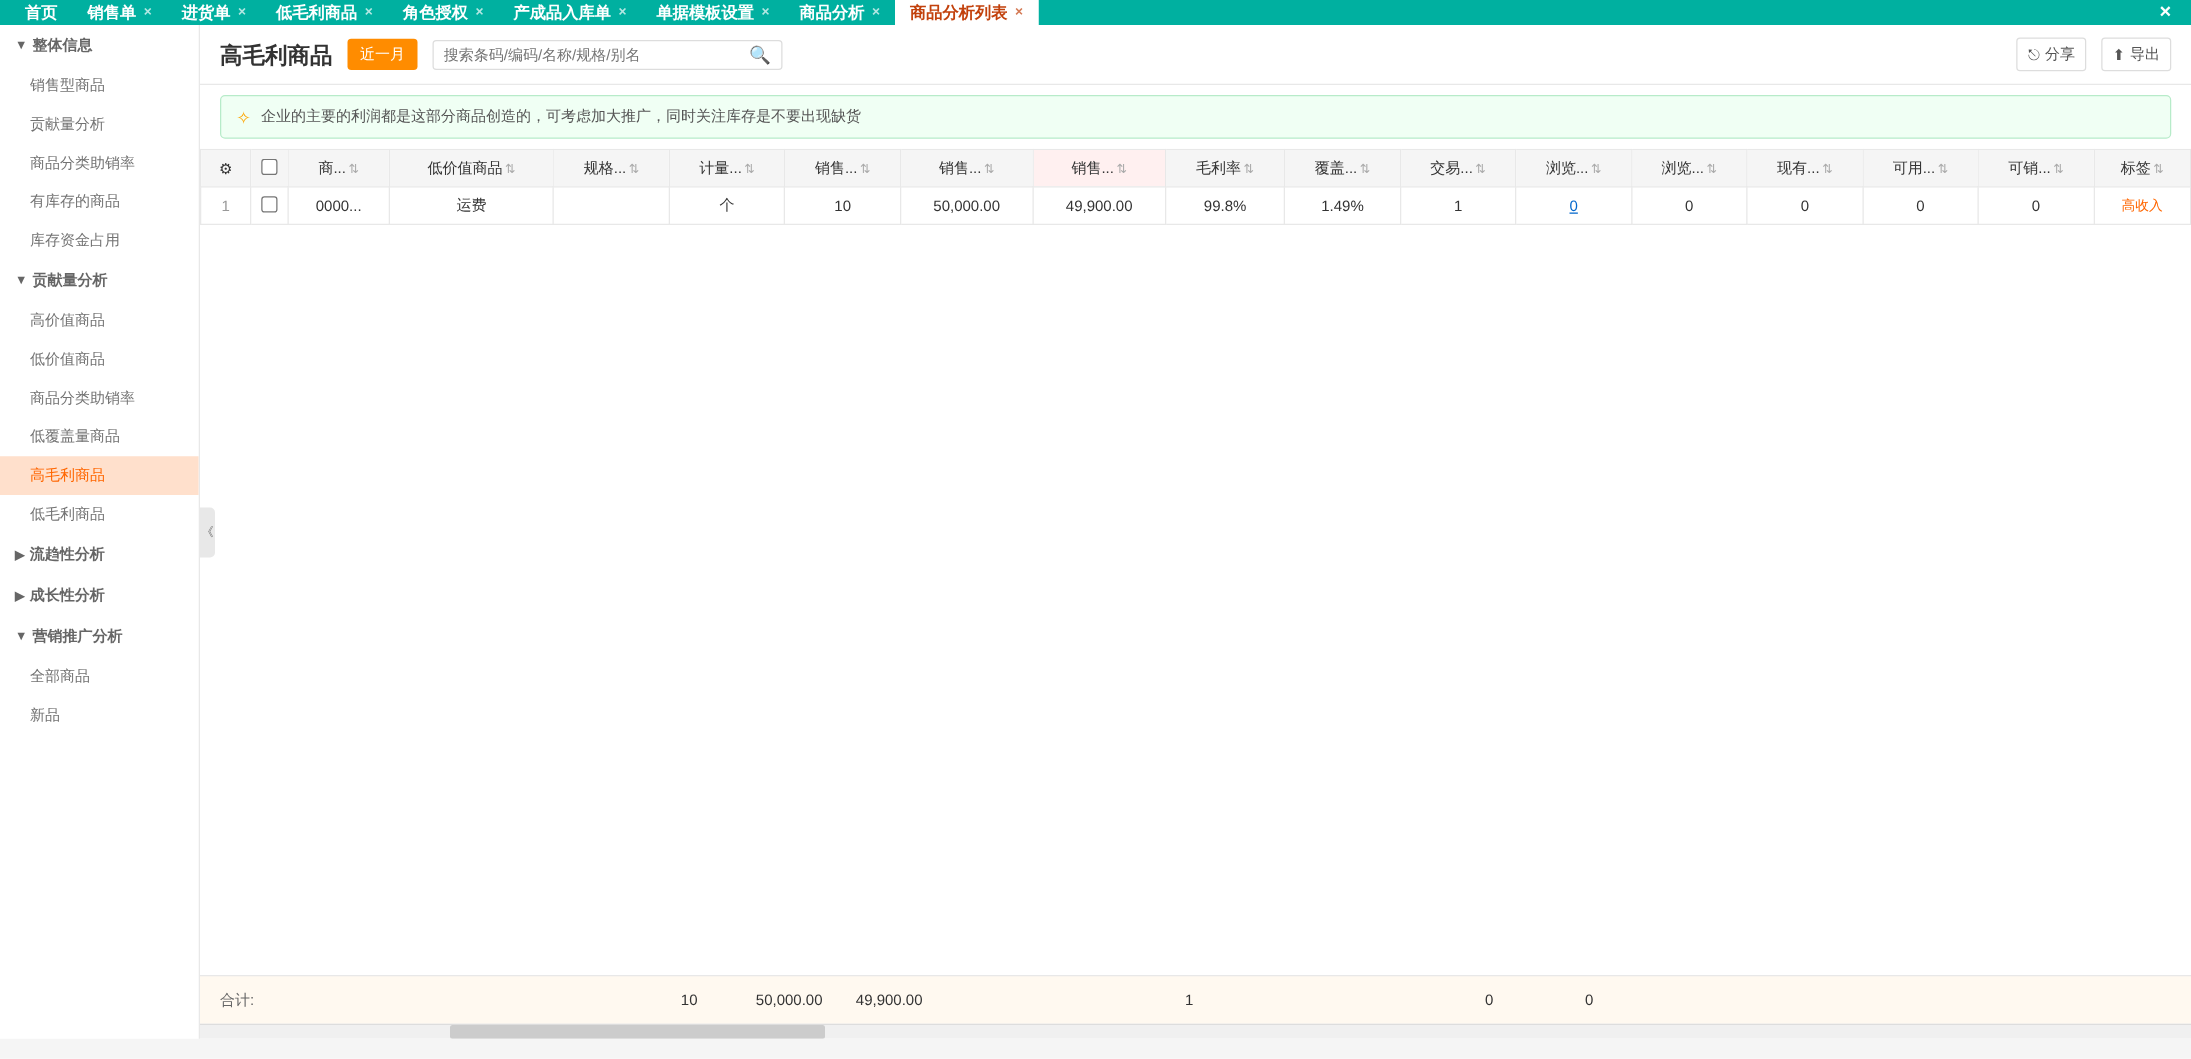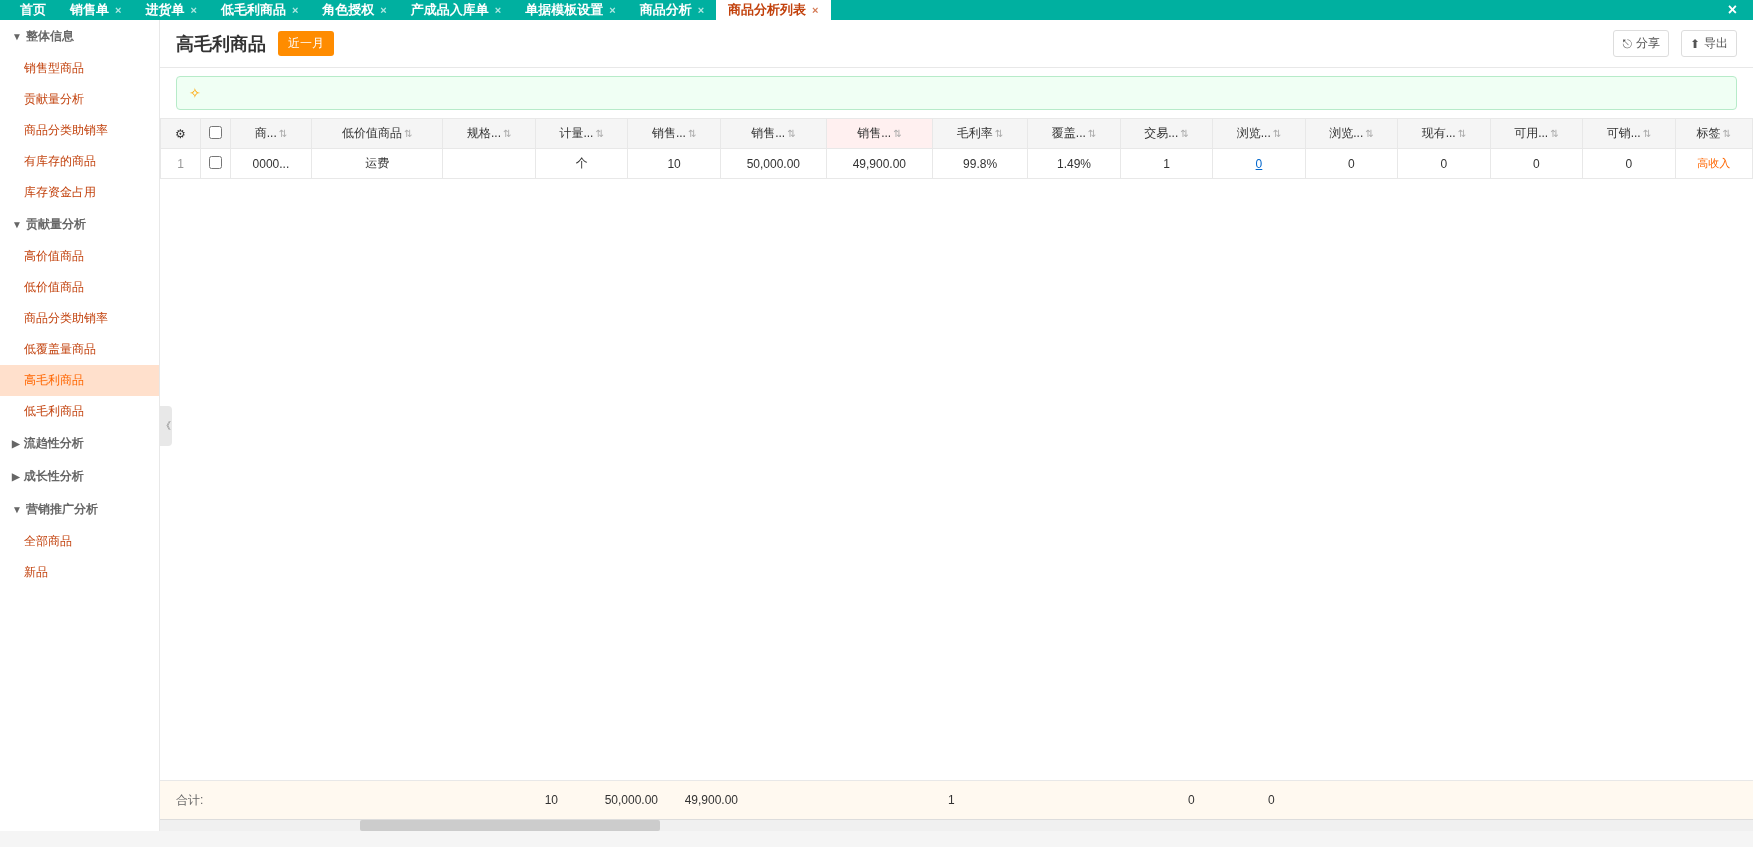--- a/index.html
+++ b/index.html
@@ -60,21 +60,21 @@
       padding: 8px 12px;
       font-size: 12px;
       color: #666;
       cursor: pointer;
       font-weight: bold;
     }
     .sidebar-group-title .arrow { margin-right: 4px; font-size: 10px; }
     .sidebar-item {
       padding: 7px 12px 7px 24px;
       font-size: 12px;
-      color: #c2410c;
+      color: #737373;
       cursor: pointer;
       white-space: nowrap;
       overflow: hidden;
       text-overflow: ellipsis;
     }
     .sidebar-item.active { background: #ffe0cc; color: #ff6600; }
 
     
     .content-area {
       flex: 1;
@@ -377,34 +377,39 @@
     <div class="sidebar-collapse">
       <span>《</span>
     </div>
   </div>
 
   <div class="content-area">
 
     <div class="content-header">
       <span class="content-title">高毛利商品</span>
       <button class="filter-btn">近一月</button>
+      <div class="search-box">
+        <input type="text" placeholder="搜索条码/编码/名称/规格/别名" style="">
+        <span class="search-icon">🔍</span>
+      </div>
       <div class="header-actions">
         <button class="action-btn">
           <span>⎋</span>
           <span>分享</span>
         </button>
         <button class="action-btn">
           <span>⬆</span>
           <span>导出</span>
         </button>
       </div>
     </div>
 
     <div class="info-banner">
       <span class="info-icon">✧</span>
+      <span>企业的主要的利润都是这部分商品创造的，可考虑加大推广，同时关注库存是不要出现缺货</span>
     </div>
 
     <div class="table-wrapper">
       <table>
         <thead>
           <tr>
             <th>
               <div class="col-header">
                   <span>⚙</span>
                 </div>

